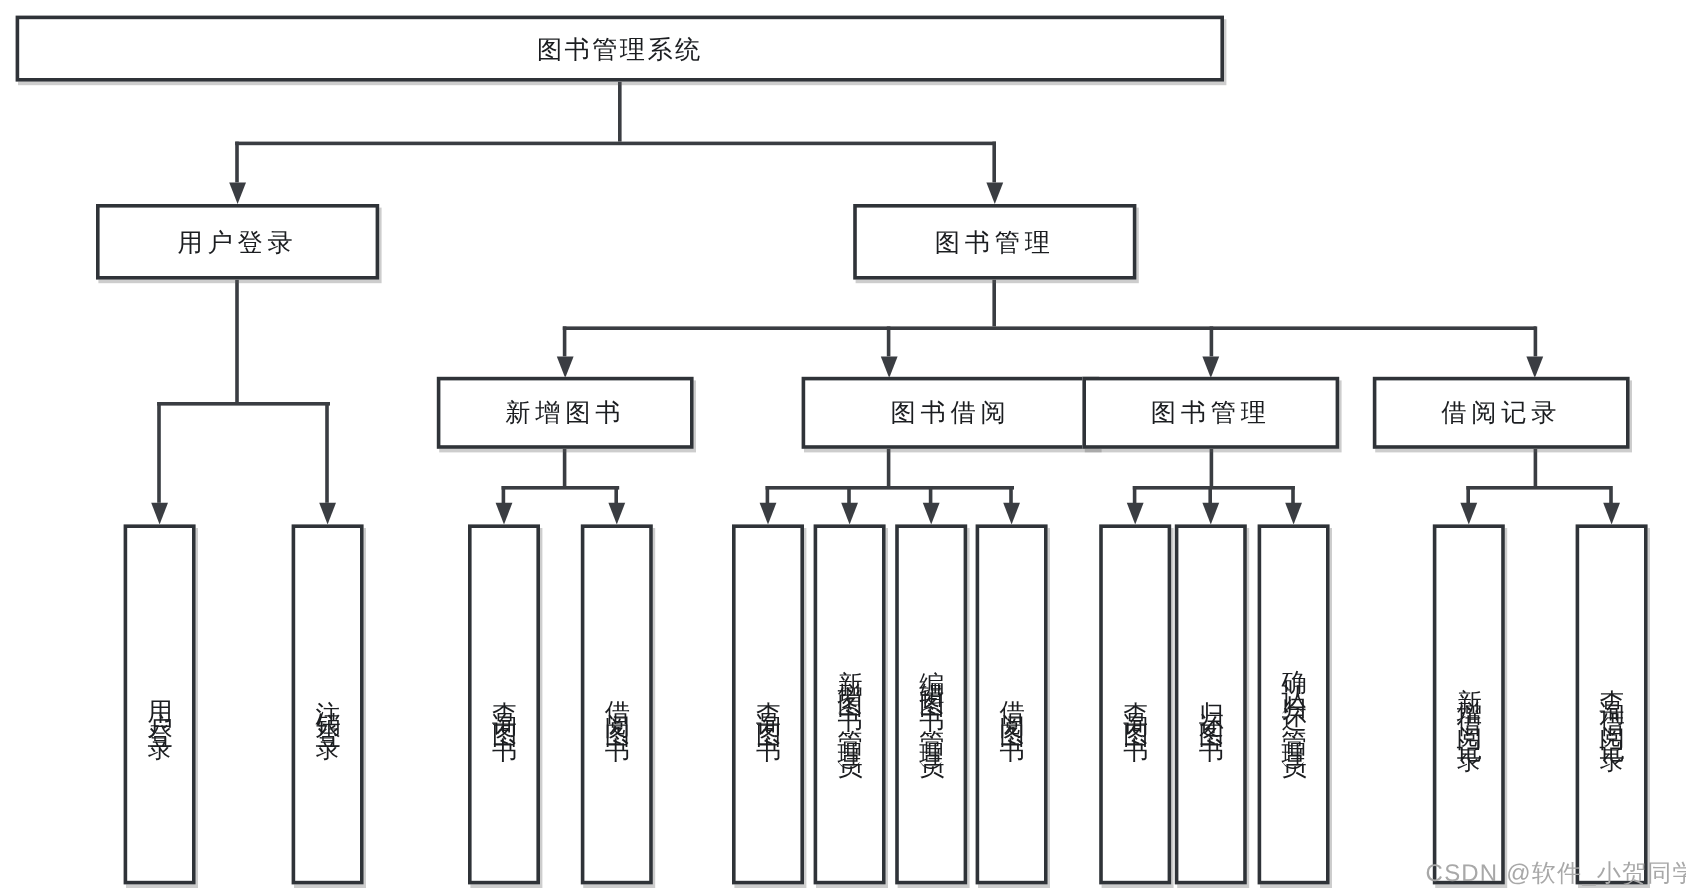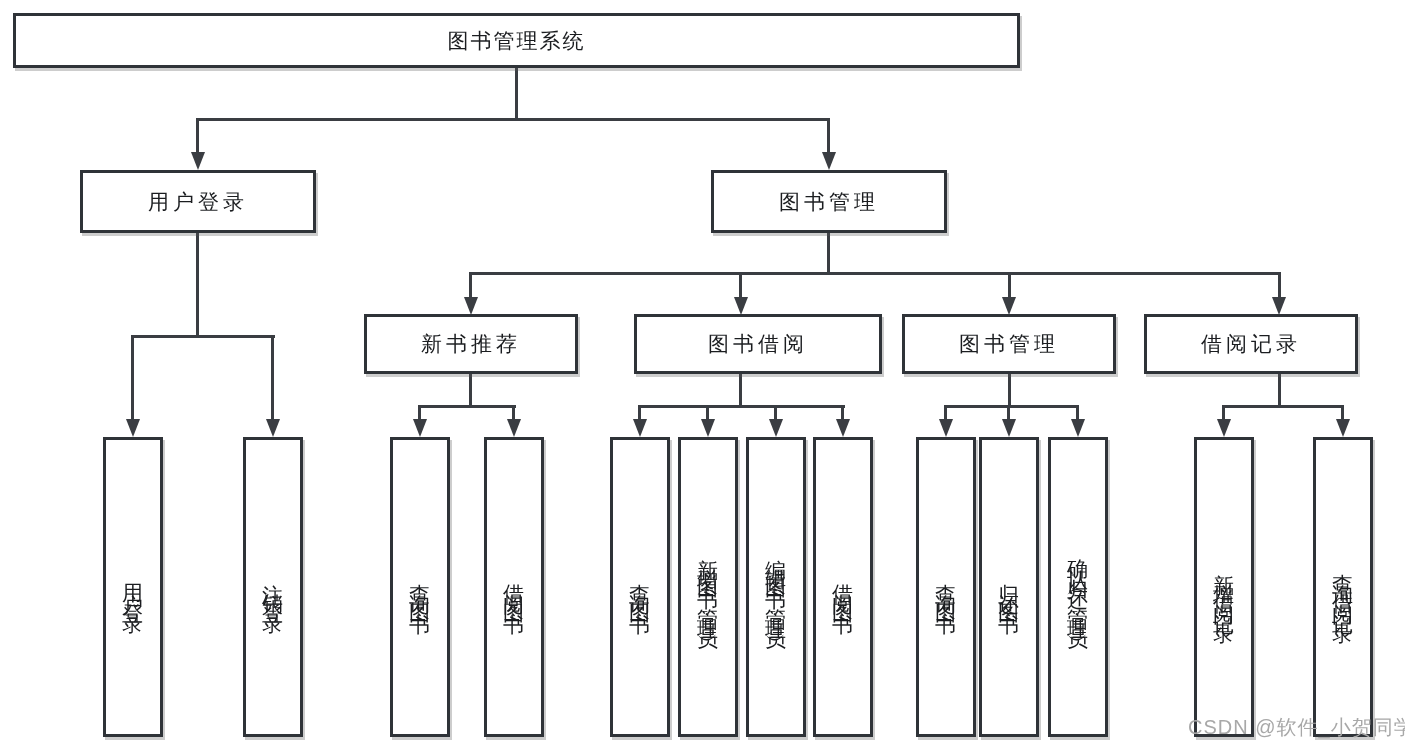--- a/index.html
+++ b/index.html
@@ -55,22 +55,22 @@
   <div class="hl" style="left:469px;top:272px;width:811px"></div>
   <div class="vl" style="left:469px;top:272px;height:25px"></div>
   <div class="ar" style="left:464px;top:297px"></div>
   <div class="vl" style="left:739px;top:272px;height:25px"></div>
   <div class="ar" style="left:734px;top:297px"></div>
   <div class="vl" style="left:1008px;top:272px;height:25px"></div>
   <div class="ar" style="left:1002px;top:297px"></div>
   <div class="vl" style="left:1278px;top:272px;height:25px"></div>
   <div class="ar" style="left:1272px;top:297px"></div>
 
-  <div class="bx" style="left:364px;top:314px;width:214px;height:60px">新书推荐</div>
-  <div class="bx" style="left:634px;top:314px;width:248px;height:60px">图书借阅</div>
+  <div class="bx" style="left:364px;top:314px;width:214px;height:60px">新增图书</div>
+  <div class="bx" style="left:668px;top:314px;width:248px;height:60px">图书借阅</div>
   <div class="bx" style="left:902px;top:314px;width:214px;height:60px">图书管理</div>
   <div class="bx" style="left:1144px;top:314px;width:214px;height:60px">借阅记录</div>
 
   <div class="vl" style="left:469px;top:374px;height:31px"></div>
   <div class="hl" style="left:418px;top:405px;width:98px"></div>
   <div class="vl" style="left:418px;top:405px;height:15px"></div>
   <div class="ar" style="left:413px;top:419px"></div>
   <div class="vl" style="left:512px;top:405px;height:15px"></div>
   <div class="ar" style="left:507px;top:419px"></div>
 

